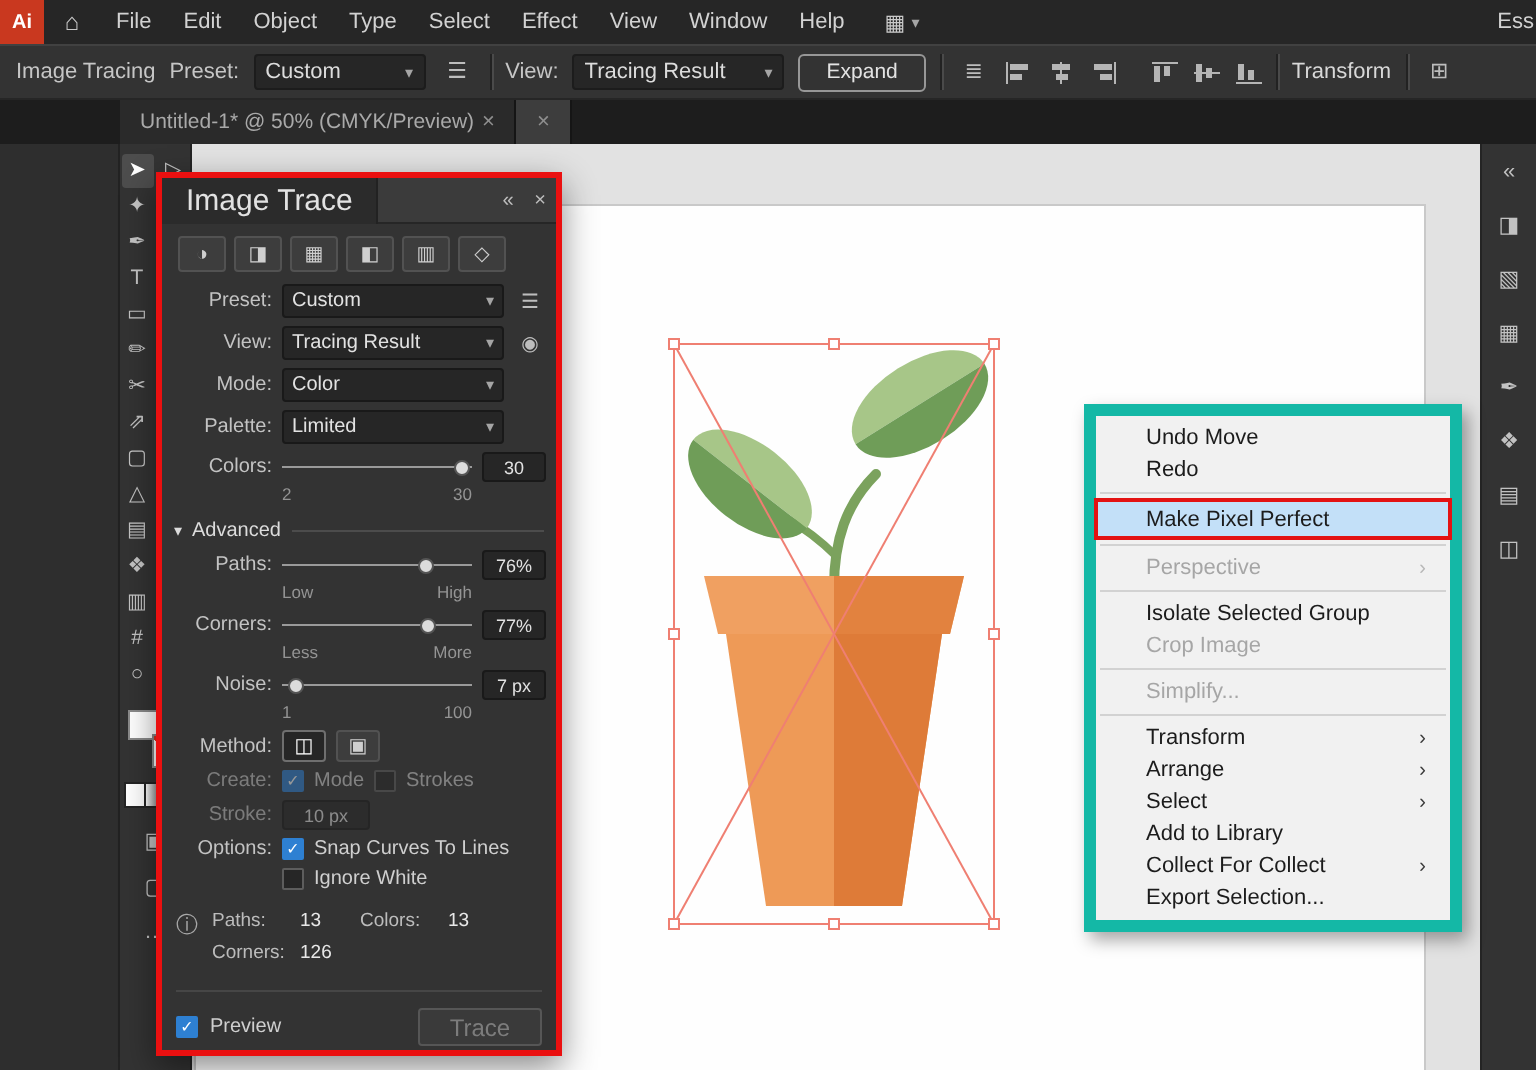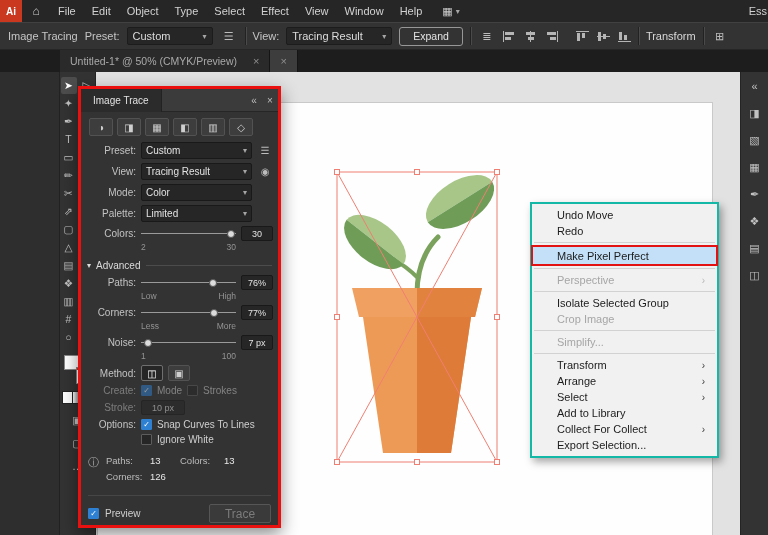--- a/index.html
+++ b/index.html
@@ -42,21 +42,21 @@
 .ali.vt i:nth-child(1){left:1px;top:2px;width:3px;height:8px}
 .ali.vt i:nth-child(2){left:6px;top:2px;width:3px;height:5px}
 .ali.vm::before{left:0;top:5px;width:13px;height:1px}
 .ali.vm i:nth-child(1){left:1px;top:1px;width:3px;height:9px}
 .ali.vm i:nth-child(2){left:6px;top:3px;width:3px;height:5px}
 .ali.vb::before{left:0;bottom:0;width:13px;height:1px}
 .ali.vb i:nth-child(1){left:1px;top:1px;width:3px;height:8px}
 .ali.vb i:nth-child(2){left:6px;top:4px;width:3px;height:5px}
 
 #tabbar{position:absolute;left:0;top:50px;width:768px;height:22px;background:#1d1d1d;display:flex;padding-left:60px}
-.tab{display:flex;align-items:center;gap:16px;padding:0 10px;background:#2a2a2a;border-right:1px solid #151515;color:#a9a9a9;font-size:10.5px;white-space:nowrap}
+.tab{display:flex;align-items:center;gap:4px;padding:0 10px;background:#2a2a2a;border-right:1px solid #151515;color:#a9a9a9;font-size:10.5px;white-space:nowrap}
 .tab.active{background:#3d3d3d;color:#e0e0e0}
 .tab-close{font-size:11px;color:#8f8f8f}
 
 #main{position:absolute;left:0;top:72px;width:768px;height:463px;background:#e6e6e6}
 #left-gutter{position:absolute;left:0;top:0;width:60px;height:463px;background:#2e2e2e;border-right:1px solid #222}
 #toolbar{position:absolute;left:60px;top:0;width:36px;height:463px;background:#333;border-right:1px solid #242424;display:flex;flex-direction:column;align-items:center;padding-top:5px}
 .tools-grid{display:grid;grid-template-columns:16px 16px;gap:1px 2px}
 .tool{width:16px;height:17px;line-height:17px;text-align:center;font-size:10.5px;color:#c4c4c4}
 .tool.active{background:#4d4d4d;border-radius:2px;color:#fff}
 .tb-swatches{position:relative;width:28px;height:28px;margin-top:9px}
@@ -71,21 +71,21 @@
 .pm-none::after{content:"";position:absolute;inset:0;background:linear-gradient(45deg,transparent 42%,#e0301e 42%,#e0301e 58%,transparent 58%)}
 .tb-glyph{margin-top:10px;color:#c4c4c4;font-size:11px;width:20px;text-align:center}
 #canvas{position:absolute;left:96px;top:0;width:644px;height:463px;background:#e2e2e2;overflow:hidden}
 #artboard{position:absolute;left:2px;top:31px;width:614px;height:432px;background:#fefefe;box-shadow:0 0 0 1px #c9c9c9}
 #artwork{position:absolute;left:0;top:0;z-index:2}
 #right-dock{position:absolute;left:740px;top:0;width:28px;height:463px;background:#333;border-left:1px solid #242424;display:flex;flex-direction:column;align-items:center;padding-top:5px;gap:9px}
 .dock-icon{width:20px;height:18px;line-height:18px;text-align:center;color:#c2c2c2;font-size:11px}
 
 #trace-panel{position:absolute;left:78px;top:14px;width:203px;height:442px;background:#333;border:3px solid #ea1010;box-shadow:0 6px 16px rgba(0,0,0,.45);z-index:20;font-size:10px;color:#cfcfcf;overflow:hidden}
 .tp-head{height:23px;background:#3b3b3b;display:flex;align-items:center;border-bottom:1px solid #262626}
-.tp-tab{height:23px;line-height:23px;padding:0 12px;background:#2b2b2b;color:#e2e2e2;font-size:10px;border-right:1px solid #222}
+.tp-tab{height:23px;line-height:23px;padding:0 12px;background:#2b2b2b;color:#e2e2e2;font-size:15px;border-right:1px solid #222}
 .tp-headsp{flex:1}
 .tp-ic{width:16px;text-align:center;color:#bdbdbd}
 .tp-presets{display:flex;gap:4px;padding:6px 8px 2px}
 .tpb{width:24px;height:18px;border:1px solid #525252;border-radius:2px;background:#3d3d3d;color:#cfcfcf;text-align:center;line-height:17px;font-size:10px}
 .tp-row{display:flex;align-items:center;gap:5px;padding:0 5px;margin-top:4px}
 .tp-label{width:50px;text-align:right;color:#c3c3c3;flex:none}
 .tp-dd{flex:1;height:17px;background:#262626;border:1px solid #191919;border-radius:2px;display:flex;align-items:center;justify-content:space-between;padding:0 4px;color:#e2e2e2}
 .tp-side{width:16px;text-align:center;color:#bdbdbd;flex:none}
 .tp-slider{position:relative;flex:1;height:13px}
 .tp-slider::before{content:"";position:absolute;left:0;right:0;top:6px;height:1px;background:#9a9a9a}
@@ -102,21 +102,21 @@
 .tp-mbtn.sel{background:#262626;border-color:#6f6f6f;color:#fff}
 .tp-info{display:flex;gap:7px;margin:10px 7px 0;font-size:9.5px;color:#bcbcbc}
 .tp-info .iico{font-size:11px;color:#a9a9a9}
 .tp-il{display:flex;gap:4px;margin-bottom:5px}
 .tp-il .k{min-width:40px}
 .tp-il .v{color:#e8e8e8;min-width:26px}
 .tp-foot{display:flex;align-items:center;gap:6px;margin:8px 7px 0;padding-top:8px;border-top:1px solid #464646}
 .tp-foot .sp{flex:1}
 .btn-trace{width:62px;height:19px;background:#3a3a3a;border:1px solid #565656;border-radius:2px;color:#7c7c7c;text-align:center;line-height:18px;font-size:12px}
 
-#context-menu{position:absolute;left:530px;top:130px;width:189px;background:#f1f1f1;border:2px solid #14b8a6;box-shadow:3px 4px 8px rgba(0,0,0,.35);padding:3px 0;z-index:30}
+#context-menu{position:absolute;left:542px;top:130px;width:189px;background:#f1f1f1;border:6px solid #14b8a6;box-shadow:3px 4px 8px rgba(0,0,0,.35);padding:3px 0;z-index:30}
 .citem{display:flex;justify-content:space-between;align-items:center;height:16px;padding:0 12px 0 25px;font-size:11px;color:#1c1c1c;cursor:default}
 .citem .arr{color:#3c3c3c;font-size:10px}
 .citem.dis{color:#a6a6a6}
 .citem.dis .arr{color:#b8b8b8}
 .citem.hl{background:#c3e0f8;outline:2px solid #e31212;outline-offset:-1px;height:19px}
 .csep{height:1px;background:#d2d2d2;margin:3px 2px}
 </style>
 </head>
 <body>
 

